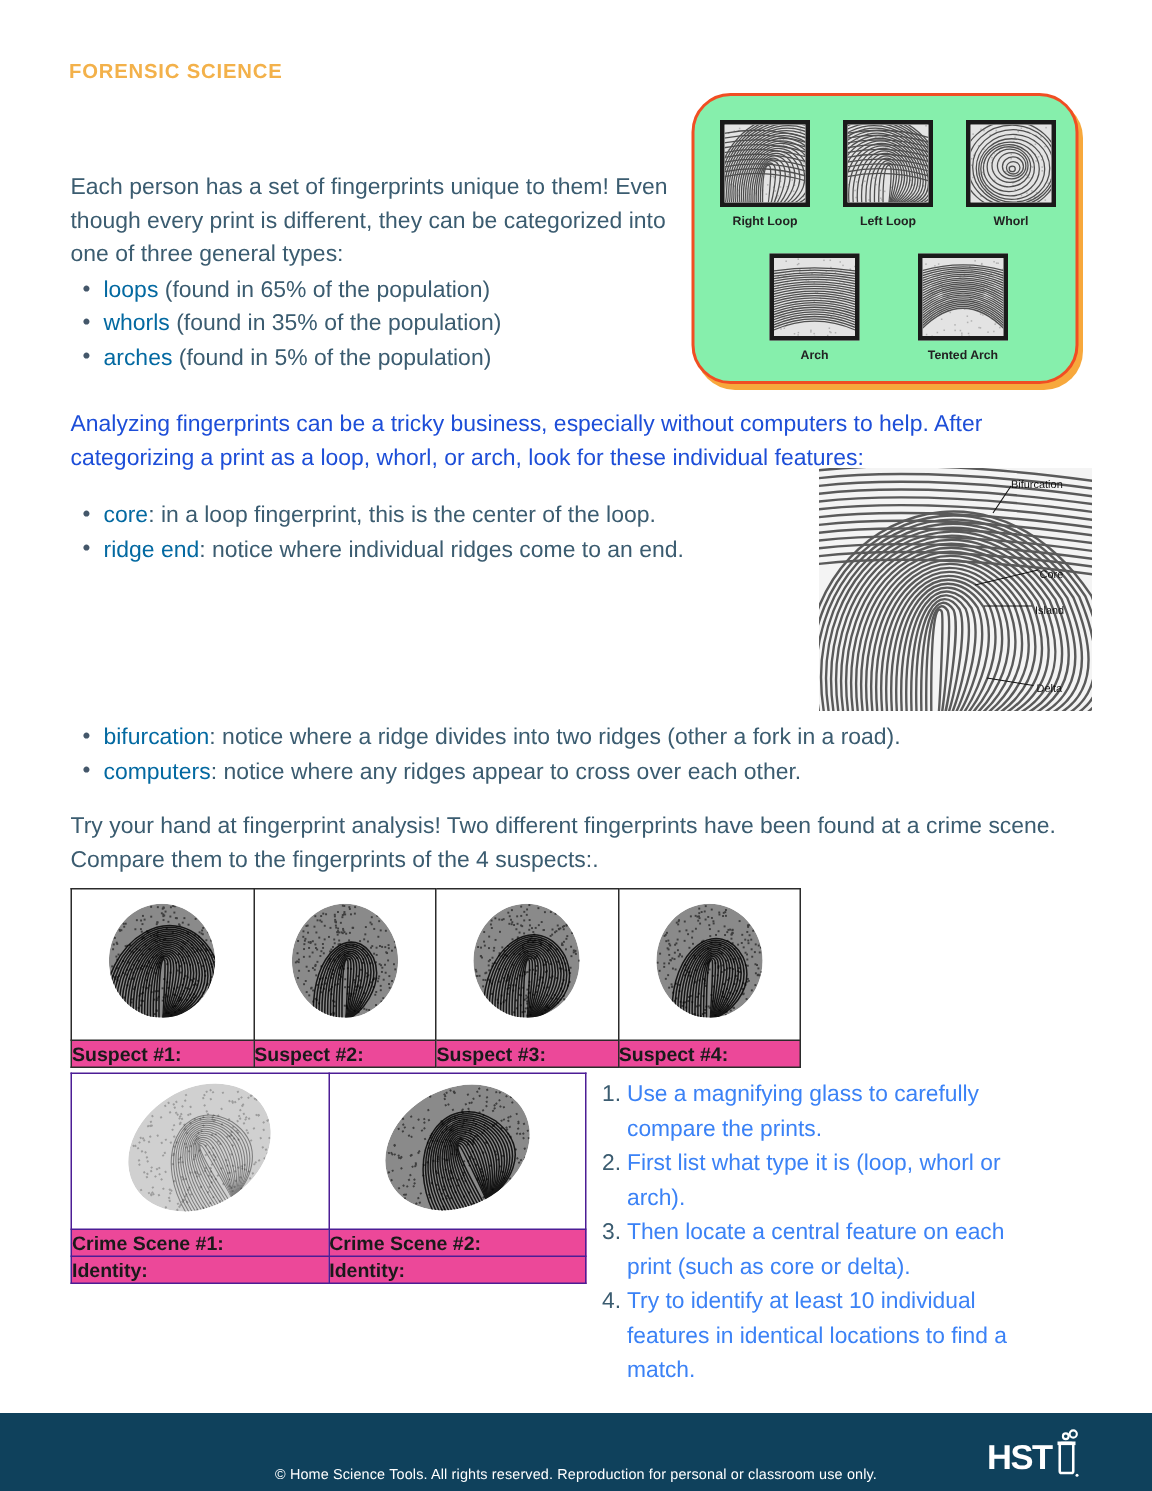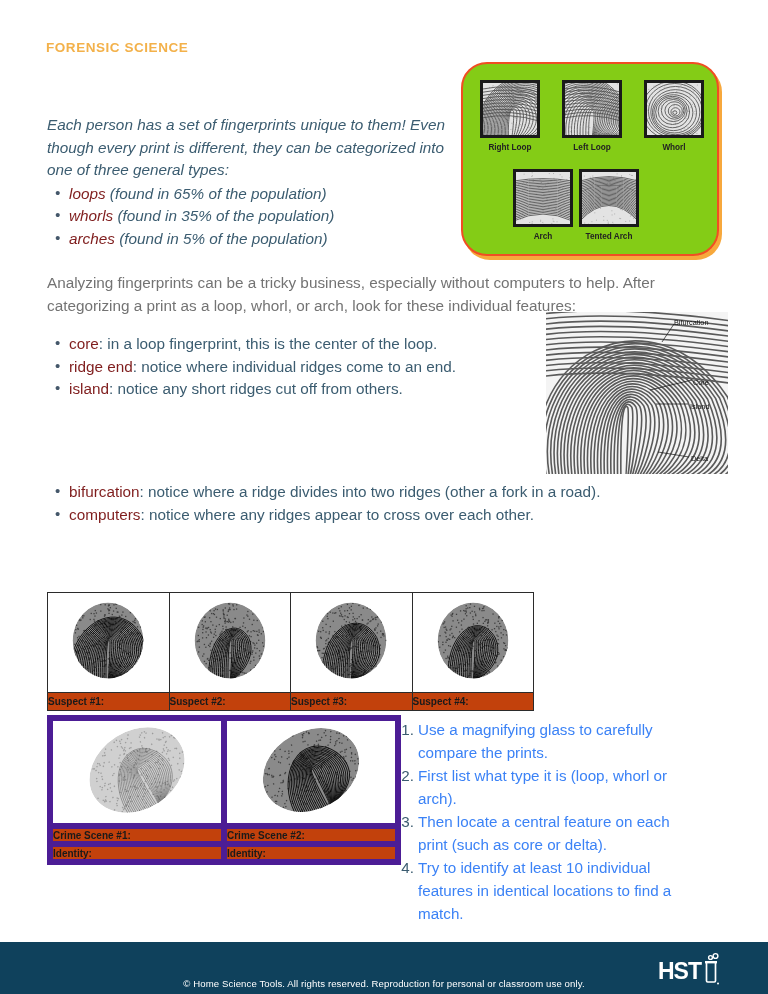--- a/index.html
+++ b/index.html
@@ -20,62 +20,62 @@
   }
   .title {
     position: absolute; left: 44px; top: 57px;
     font-size: 37px; font-weight: 400; letter-spacing: -.5px;
     color: #1E3D50;
   }
 
   
   .intro {
     position: absolute; left: 47px; top: 114px; width: 400px;
-    font-size: 15.3px; line-height: 22.5px; color: #3B5C70; font-style: italic;
+    font-size: 15.3px; line-height: 22.5px; color: #3B5C70;
   }
   ul.accent-list { list-style: none; margin-top: 1px; }
   ul.accent-list li {
     position: relative; padding-left: 22px;
     font-size: 15.3px; line-height: 22.5px; color: #3B5C70;
   }
   ul.accent-list li::before {
     content: "\2022"; position: absolute; left: 8px; top: -1px;
     color: #44576A; font-size: 15px;
   }
-  .kw { color: #7f1d1d; }
+  .kw { color: #0369a1; }
 
   
   .types-shadow {
     position: absolute; left: 464px; top: 66px;
     width: 258px; height: 194px;
     border-radius: 26px; background: #F7A83C;
   }
   .types-box {
     position: absolute; left: 461px; top: 62px;
     width: 258px; height: 194px;
     border: 2.6px solid #F04E23; border-radius: 26px;
-    background: #84cc16;
+    background: #86efac;
   }
   .types-row { position: absolute; display: flex; }
   .types-row.r1 { left: 14px; top: 16px; width: 230px; justify-content: space-between; }
-  .types-row.r2 { left: 47px; top: 105px; width: 165px; justify-content: flex-start; }
+  .types-row.r2 { left: 47px; top: 105px; width: 165px; justify-content: space-between; }
   .type-cell { width: 66px; text-align: center; }
   .type-frame {
     width: 60px; height: 58px; margin: 0 auto;
     border: 3px solid #1a1a1a; background: #dcdcdc; overflow: hidden;
   }
   .type-cap {
     margin-top: 5px; font-size: 8.2px; font-weight: 700; color: #222;
     white-space: nowrap;
   }
 
   
   .mid-para {
     position: absolute; left: 47px; top: 271px; width: 690px;
-    font-size: 15.3px; line-height: 23px; color: #737373;
+    font-size: 15.3px; line-height: 23px; color: #1d4ed8;
   }
 
   
   .features {
     position: absolute; left: 47px; top: 332px; width: 500px;
   }
   .features2 {
     position: absolute; left: 47px; top: 480px; width: 690px;
   }
 
@@ -98,28 +98,28 @@
   
   .suspect-table {
     position: absolute; left: 47px; top: 592px;
     width: 487px; border-collapse: collapse;
   }
   .suspect-table td {
     border: 1px solid #2b2b2b; padding: 0; vertical-align: middle;
   }
   .print-cell { height: 97px; text-align: center; background: #fff; }
   .label-cell {
-    height: 18px; font-size: 10px; font-weight: 700; color: #1a1a1a;
-    padding-left: 5px; background: #c2410c;
+    height: 18px; font-size: 13px; font-weight: 700; color: #1a1a1a;
+    padding-left: 5px; background: #ec4899;
   }
   .crime-table {
     position: absolute; left: 47px; top: 715px;
     width: 344px; border-collapse: collapse;
   }
-  .crime-table td { border: 6px solid #4c1d95; padding: 0; vertical-align: middle; }
+  .crime-table td { border: 1px solid #4c1d95; padding: 0; vertical-align: middle; }
   .crime-print-cell { height: 100px; text-align: center; background: #fff; }
 
   
   .steps {
     position: absolute; left: 394px; top: 718px; width: 305px;
     font-size: 15.2px; line-height: 23px; color: #3b82f6;
   }
   .steps ol { list-style: none; counter-reset: s; }
   .steps li {
     position: relative; padding-left: 24px; counter-increment: s;
@@ -790,21 +790,20 @@
           <div class="type-cap">Tented Arch</div>
         </div>
       </div>
   </div>
 
   <div class="mid-para">Analyzing fingerprints can be a tricky business, especially without computers to help. After categorizing a print as a loop, whorl, or arch, look for these individual features:</div>
 
   <ul class="accent-list features" id="features-list">
       <li><span class="kw">core</span><span>: in a loop fingerprint, this is the center of the loop.</span></li>
       <li><span class="kw">ridge end</span><span>: notice where individual ridges come to an end.</span></li>
-      <li><span class="kw">island</span><span>: notice any short ridges cut off from others.</span></li>
     </ul>
   <ul class="accent-list features2" id="features-list-2">
       <li><span class="kw">bifurcation</span><span>: notice where a ridge divides into two ridges (other a fork in a road).</span></li>
       <li><span class="kw">computers</span><span>: notice where any ridges appear to cross over each other.</span></li>
     </ul>
 
   <div class="annot">
     <svg width="182" height="162" viewBox="0 0 182 162">
       <rect width="182" height="162" fill="#f4f4f4"></rect>
       <g id="annot-ridges" stroke="#5a5a5a" fill="none" stroke-width="1.5">
@@ -856,20 +855,21 @@
         </g>
     </svg>
     <div id="annot-labels">
         <div class="annot-label" style="left: 128px; top: 6px;">Bifurcation</div>
         <div class="annot-label" style="left: 147px; top: 66px;">Core</div>
         <div class="annot-label" style="left: 144px; top: 90px;">Island</div>
         <div class="annot-label" style="left: 145px; top: 142px;">Delta</div>
       </div>
   </div>
 
+  <div class="try-para">Try your hand at fingerprint analysis! Two different fingerprints have been found at a crime scene. Compare them to the fingerprints of the 4 suspects:.</div>
 
   <table class="suspect-table">
     <tbody>
       <tr id="suspect-print-row">
           <td class="print-cell" style="width: 121px;"><svg width="118" height="95" viewBox="0 0 118 95">
               <defs>
                 <clipPath id="clip9">
                   <ellipse cx="59" cy="47.5" rx="35.4" ry="38"></ellipse>
                 </clipPath>
               </defs>

